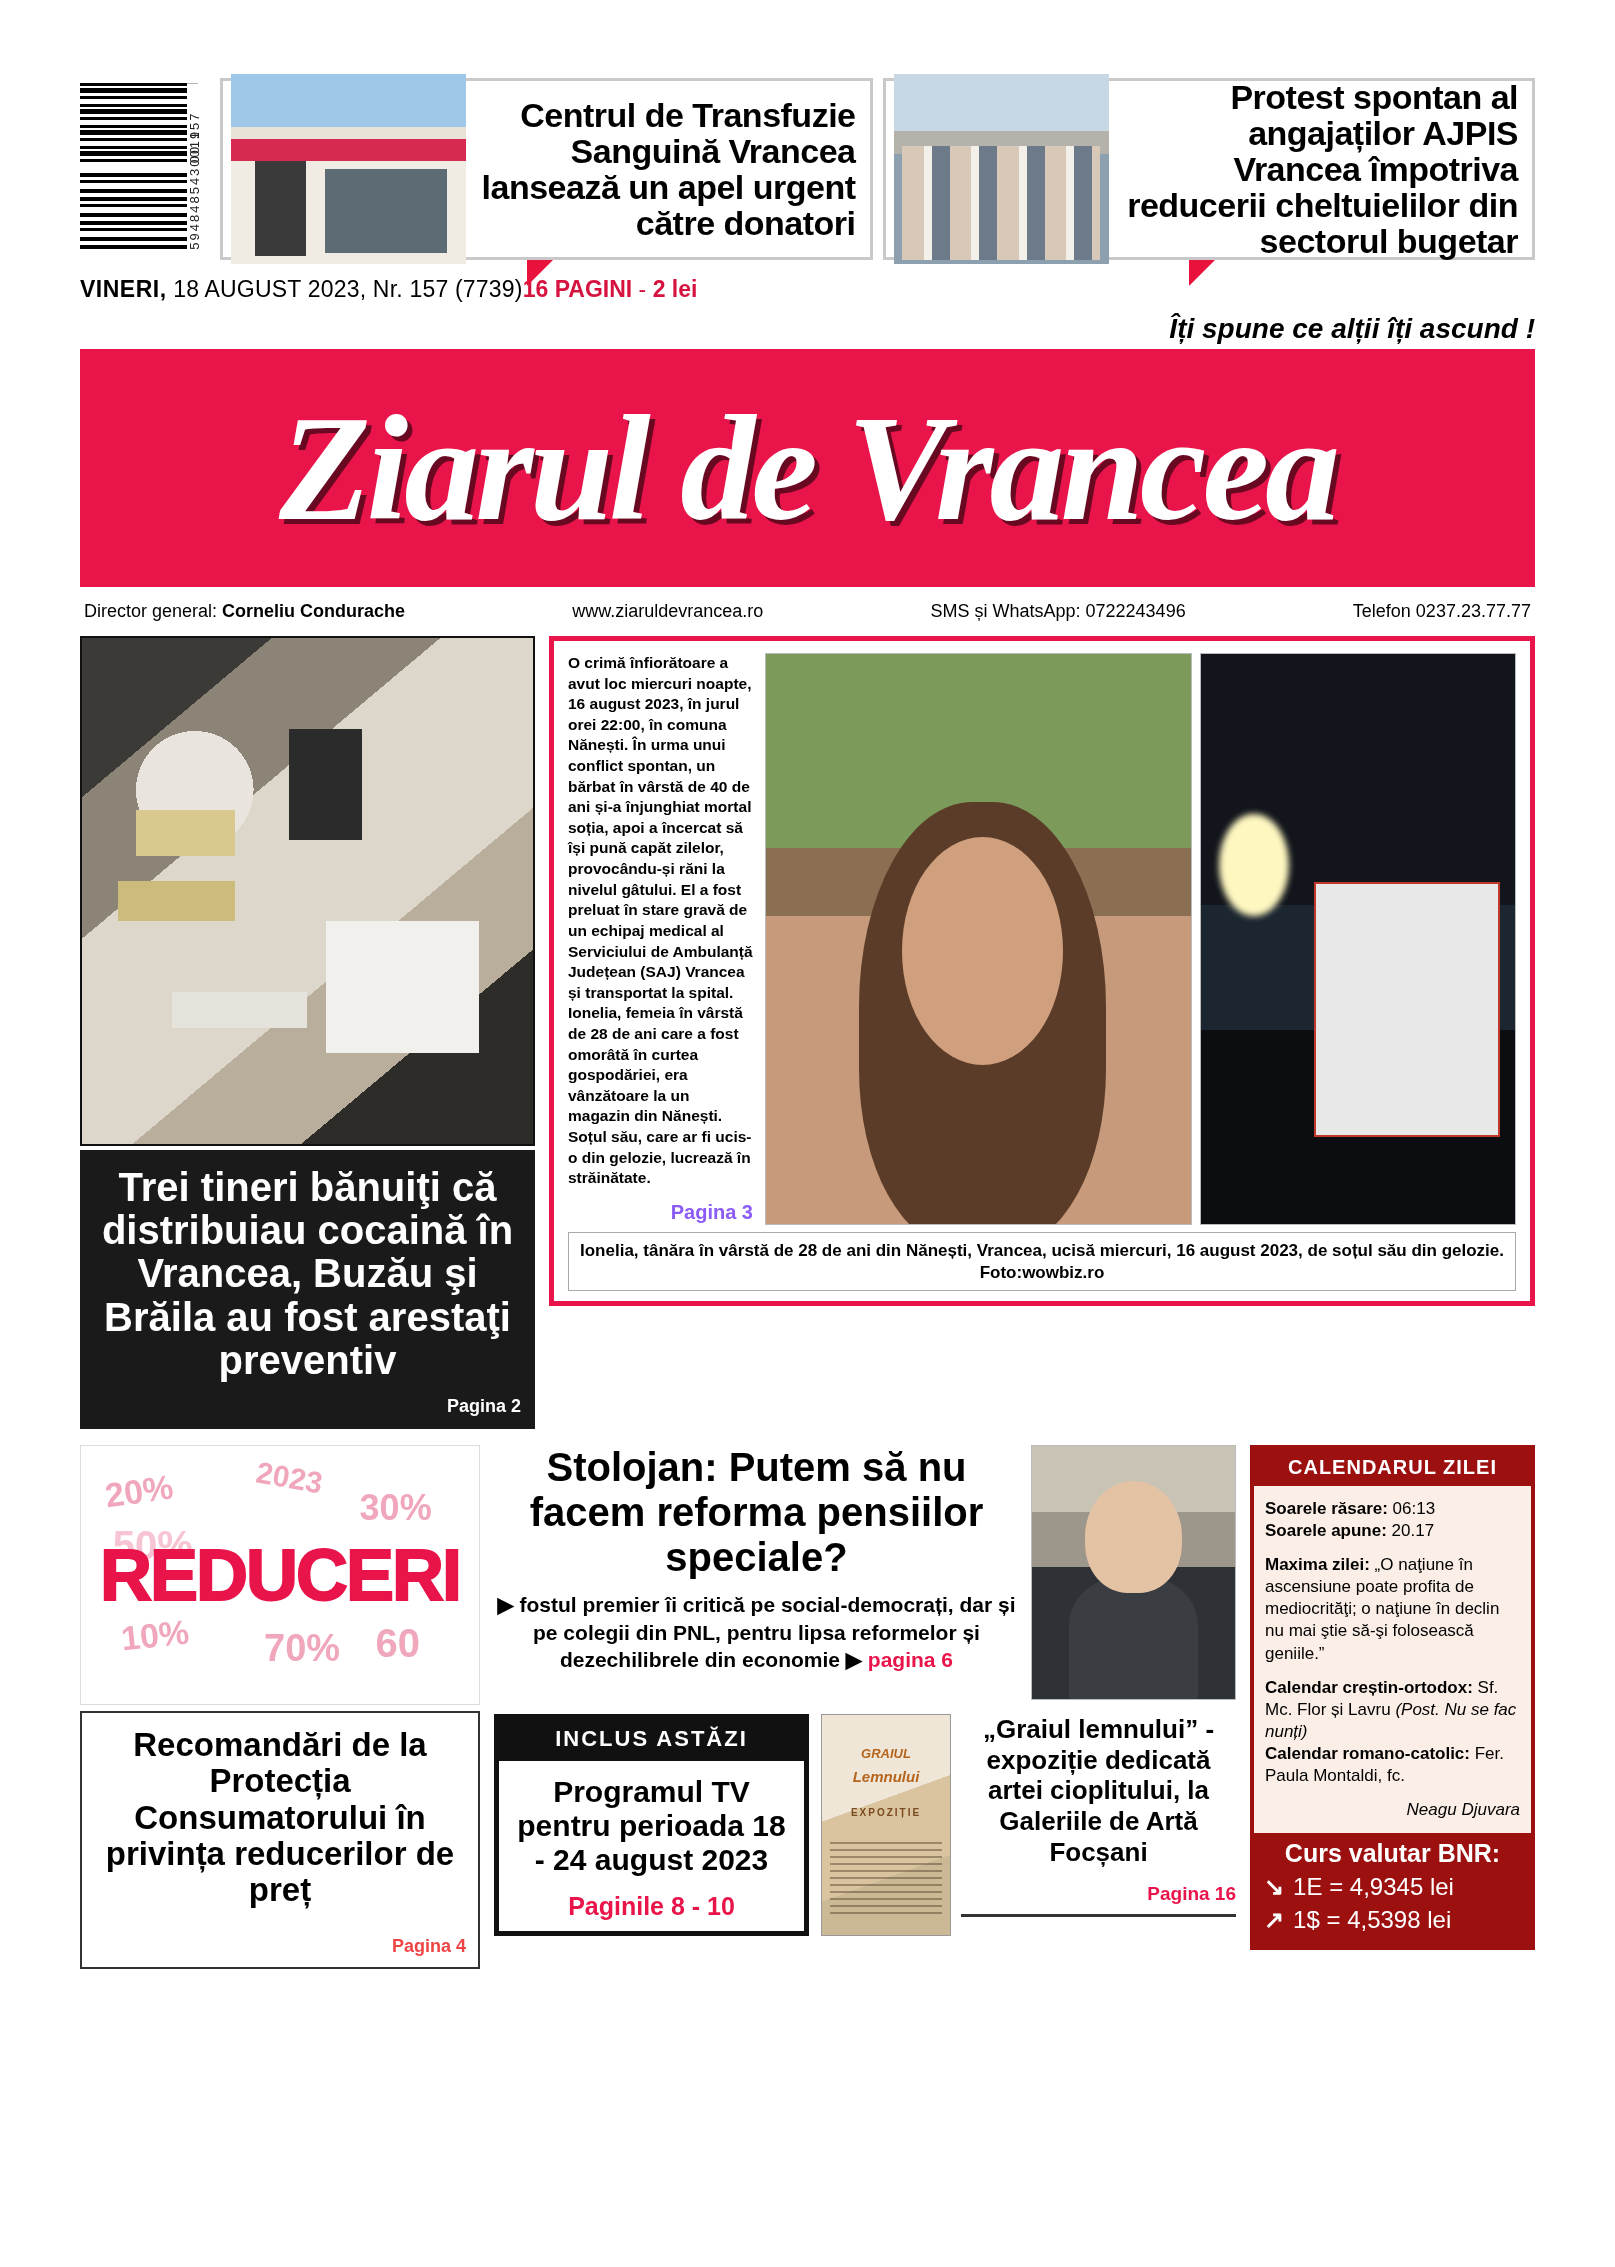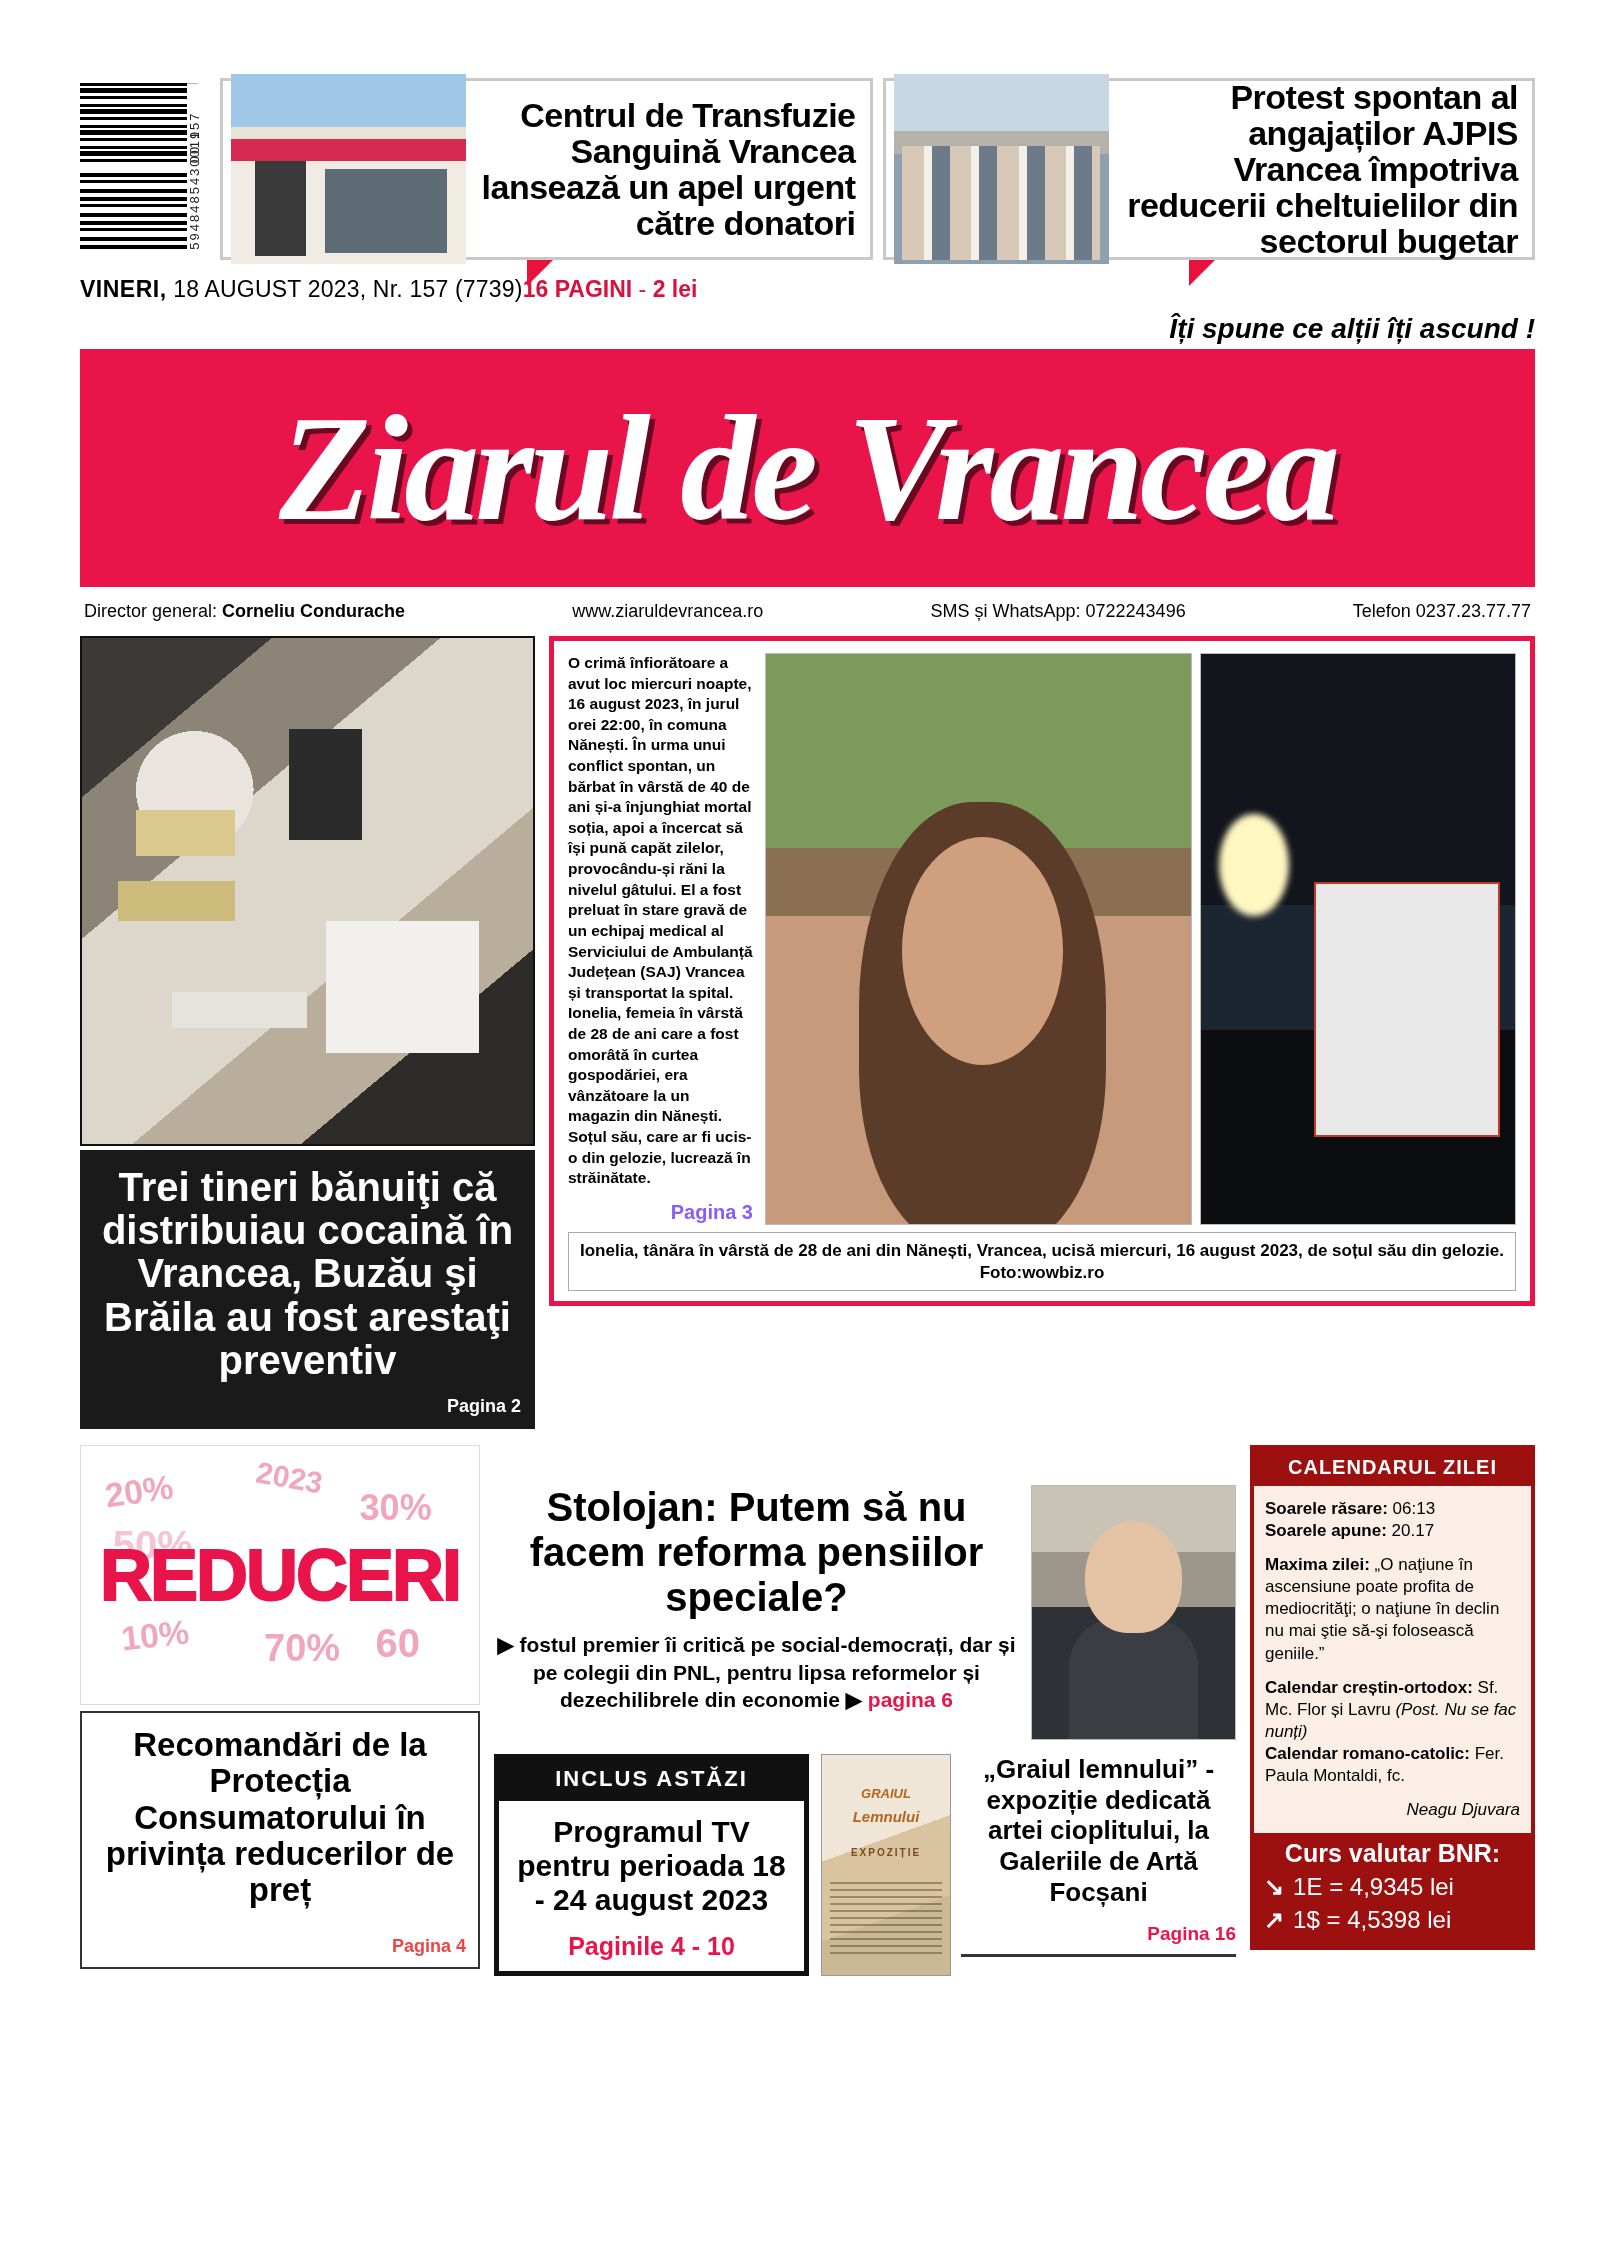--- a/index.html
+++ b/index.html
@@ -94,21 +94,21 @@
   .bot-left { width:400px; flex:0 0 400px; }
   .reduceri { height:260px; border:1px solid #ddd; position:relative; overflow:hidden; background:#fff; }
   .reduceri .word { position:absolute; left:50%; top:50%; transform:translate(-50%,-50%) ; font-size:72px; font-weight:bold;
      color:#e8144a; letter-spacing:-2px; -webkit-text-stroke:2px #e8144a; }
   .reduceri .pct { position:absolute; font-weight:bold; color:#f0a7bb; }
   .whitebox { border:2px solid #333; text-align:center; padding:14px 12px 10px; margin-top:6px; }
   .whitebox h3 { margin:0; font-size:33px; line-height:1.1; font-weight:bold; }
   .whitebox .pagina { color:#ef4444; text-align:right; font-size:18px; font-weight:bold; margin-top:28px; }
 
   .bot-mid { flex:1; }
-  .stolojan { display:flex; gap:12px;margin-top:40px; }
+  .stolojan { display:flex; gap:12px; }
   .stolojan .txt { flex:1; text-align:center; }
   .stolojan h2 { margin:0; font-size:40px; line-height:1.12; font-weight:bold; }
   .stolojan .sub { font-size:21px; line-height:1.3; font-weight:bold; margin-top:12px; }
   .stolojan .sub .pg { color:#e8144a; }
   .stolojan .portrait { width:205px; flex:0 0 205px; height:255px; border:1px solid #bbb;
      background:linear-gradient(#c9c3b6 0 26%, #9d968a 26% 48%, #2e3136 48% 100%); position:relative; overflow:hidden; }
   .stolojan .portrait:after{content:"";position:absolute;left:26%;top:14%;width:48%;height:44%;border-radius:50% 50% 44% 44%;background:#e4c2a4;}
   .stolojan .portrait:before{content:"";position:absolute;left:18%;top:52%;width:64%;height:48%;background:#3a3d42;border-radius:40% 40% 0 0;}
 
   .bot-row2 { display:flex; gap:12px; margin-top:14px; align-items:stretch; }
@@ -266,21 +266,21 @@
         </div>
         <div class="portrait"></div>
       </div>
 
       <div class="bot-row2">
 
         <div class="inclus">
           <div class="hdr">INCLUS ASTĂZI</div>
           <div class="body">
             <h4>Programul TV pentru perioada 18 - 24 august 2023</h4>
-            <div class="pagina">Paginile 4 - 10</div>
+            <div class="pagina">Paginile 8 - 10</div>
           </div>
         </div>
 
         <div class="graiul">
           <div class="poster">
             <div class="t1">GRAIUL</div>
             <div class="t1" style="top:24%;font-size:15px;">Lemnului</div>
             <div class="t2">EXPOZIȚIE</div>
             <div class="lines"></div>
           </div>

